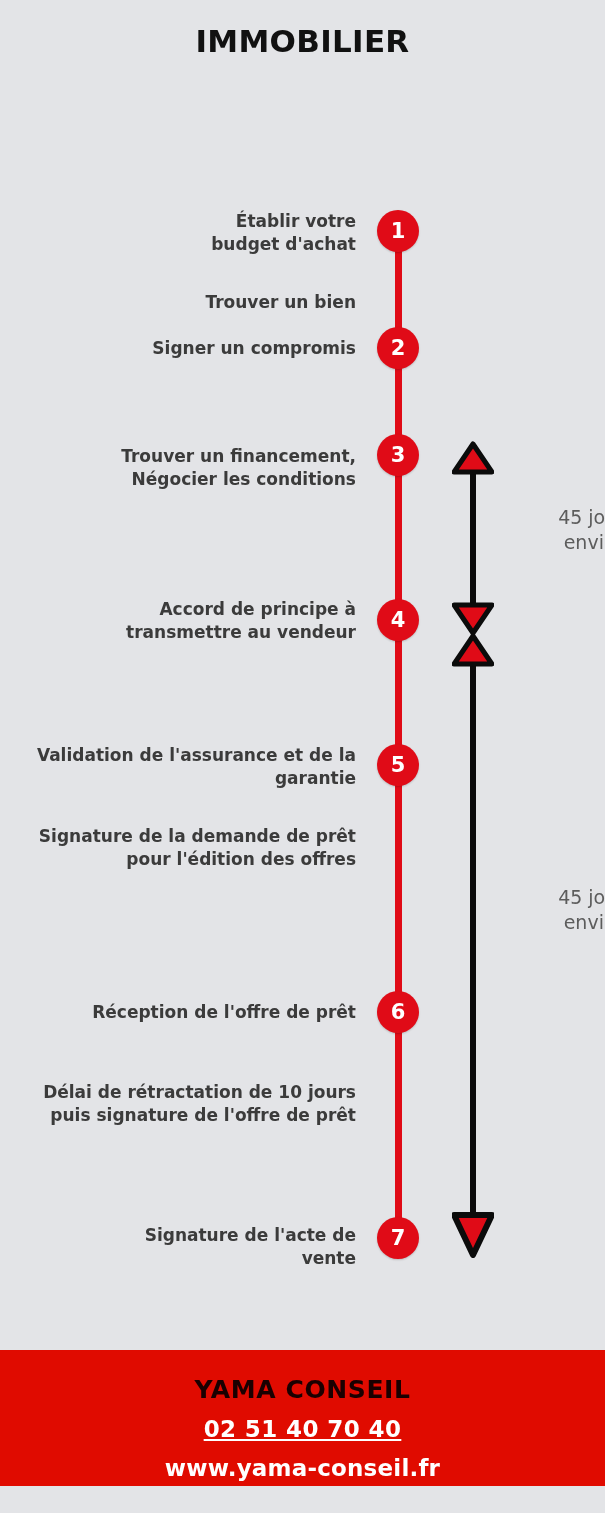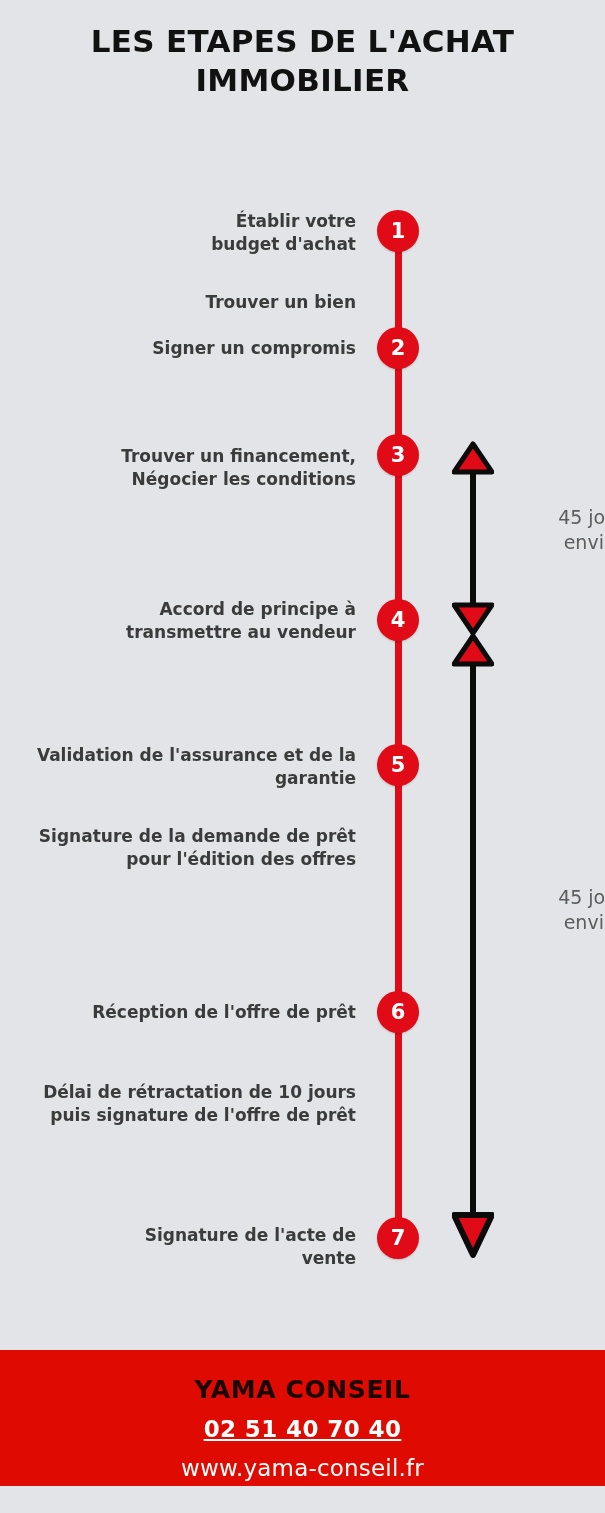--- a/index.html
+++ b/index.html
@@ -130,33 +130,32 @@
   .footer .phone {
     font-size: 23px;
     font-weight: 700;
     color: #ffffff;
     letter-spacing: 0.4px;
     line-height: 1.7;
     text-decoration: underline;
   }
   .footer .site {
     font-size: 23px;
-    font-weight: 400;
+    font-weight: 700;
     color: #ffffff;
     letter-spacing: 0.2px;
     line-height: 1.7;
   }
 </style>
 </head>
 <body>
 
 <div class="page">
 
   <div class="title">
-    <span class="l1">LES ETAPES DE L'ACHAT</span>
     <span class="l2">IMMOBILIER</span>
   </div>
 
   <div class="spine"></div>
 
   <div class="step-label" style="top:210px;">Établir votre<br>budget d'achat</div>
   <div class="step-label" style="top:291px;">Trouver un bien</div>
   <div class="step-label" style="top:337px;">Signer un compromis</div>
   <div class="step-label" style="top:445px;">Trouver un financement,<br>Négocier les conditions</div>
   <div class="step-label" style="top:598px;">Accord de principe à<br>transmettre au vendeur</div>

